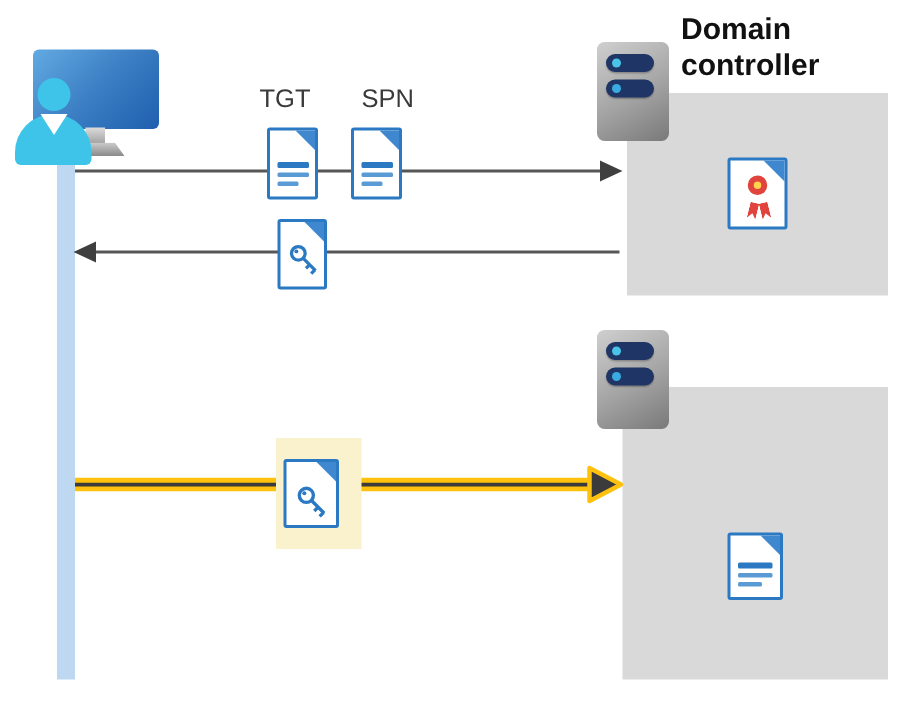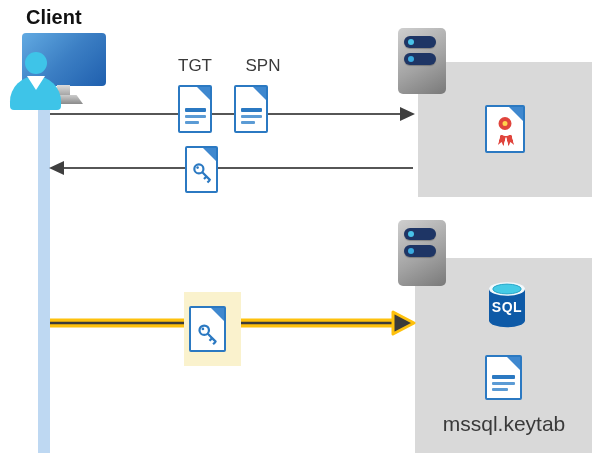--- a/index.html
+++ b/index.html
@@ -45,21 +45,21 @@
   .head{fill:var(--arrowhead-gray);}
   .yline{stroke:var(--arrow-yellow);stroke-width:9;}
   .ycore{stroke:var(--arrow-core-dark);stroke-width:2.5;}
   .yhead{fill:var(--arrow-core-dark);stroke:var(--arrow-yellow);stroke-width:3;stroke-linejoin:round;}
 
   
   .label{position:absolute;font-weight:bold;font-size:20px;line-height:1.2;color:var(--text-dark);}
   .client-label{left:26px;top:5px;}
   .dc-label{left:454px;top:8px;width:146px;}
   .lx-label{left:454px;top:226px;white-space:nowrap;}
-  .tlabel{position:absolute;top:56px;width:44px;text-align:center;font-size:17px;color:var(--text-gray);}
+  .tlabel{position:absolute;top:56px;width:44px;font-size:17px;color:var(--text-gray);}
   .tlabel.tgt{left:173px;}
   .tlabel.spn{left:241px;}
   .keytab-label{position:absolute;left:416px;top:412px;width:176px;text-align:center;
     font-size:21px;color:var(--text-gray);}
 
   
   .monitor{position:absolute;left:22px;top:33px;width:84px;height:53px;border-radius:4px;
     background:linear-gradient(135deg,#62aae2 0%,#3c7fc4 50%,#1f5fae 100%);}
   .neck{position:absolute;left:57px;top:85px;width:13px;height:11px;
     background:linear-gradient(#dcdcdc,#a0a0a0);}
@@ -149,21 +149,20 @@
       <line class="thin" x1="413" y1="168" x2="62" y2="168"></line>
       <polygon class="head" points="64,161 49,168 64,175"></polygon>
     </g>
     <g>
       <line class="yline" x1="50" y1="323" x2="394" y2="323"></line>
       <line class="ycore" x1="50" y1="323" x2="394" y2="323"></line>
       <polygon class="yhead" points="393,312 414,323 393,334"></polygon>
     </g>
   </svg>
 
-  <div class="label client-label">Client</div>
   <div>
     <div class="monitor"></div>
     <div class="neck"></div>
     <div class="base"></div>
     <div class="phead"></div>
     <div class="pbody">
         <div class="vneck"></div>
       </div>
   </div>
 
@@ -203,46 +202,38 @@
   </div>
 
   <div class="server-icon s1">
     <div class="pill p1">
         <i class="dot"></i>
       </div>
     <div class="pill p2">
         <i class="dot"></i>
       </div>
   </div>
+  <div class="label dc-label">Domain controller</div>
   <div class="doc cert-doc">
     <i class="fold"></i>
     <div class="seal"></div>
     <div class="rib r1"></div>
     <div class="rib r2"></div>
   </div>
 
   <div class="server-icon s2">
     <div class="pill p1">
         <i class="dot"></i>
       </div>
     <div class="pill p2">
         <i class="dot"></i>
       </div>
   </div>
 
-  <div class="sqlicon">
-    <svg viewBox="0 0 38 46">
-      <path class="sql-body" d="M1 7 L1 38.5 A18 6.8 0 0 0 37 38.5 L37 7 Z"></path>
-      <ellipse class="sql-rim" cx="19" cy="7" rx="18" ry="6.8"></ellipse>
-      <ellipse class="sql-inner" cx="19" cy="7" rx="14.2" ry="4.9"></ellipse>
-    </svg>
-    <span class="sqltext">SQL</span>
-  </div>
 
   <div class="doc keytab-doc">
     <i class="fold"></i>
     <i class="ln a"></i>
       <i class="ln b"></i>
       <i class="ln c"></i>
   </div>
-  <div class="keytab-label">mssql.keytab</div>
 
 </div>
 
 </body></html>

